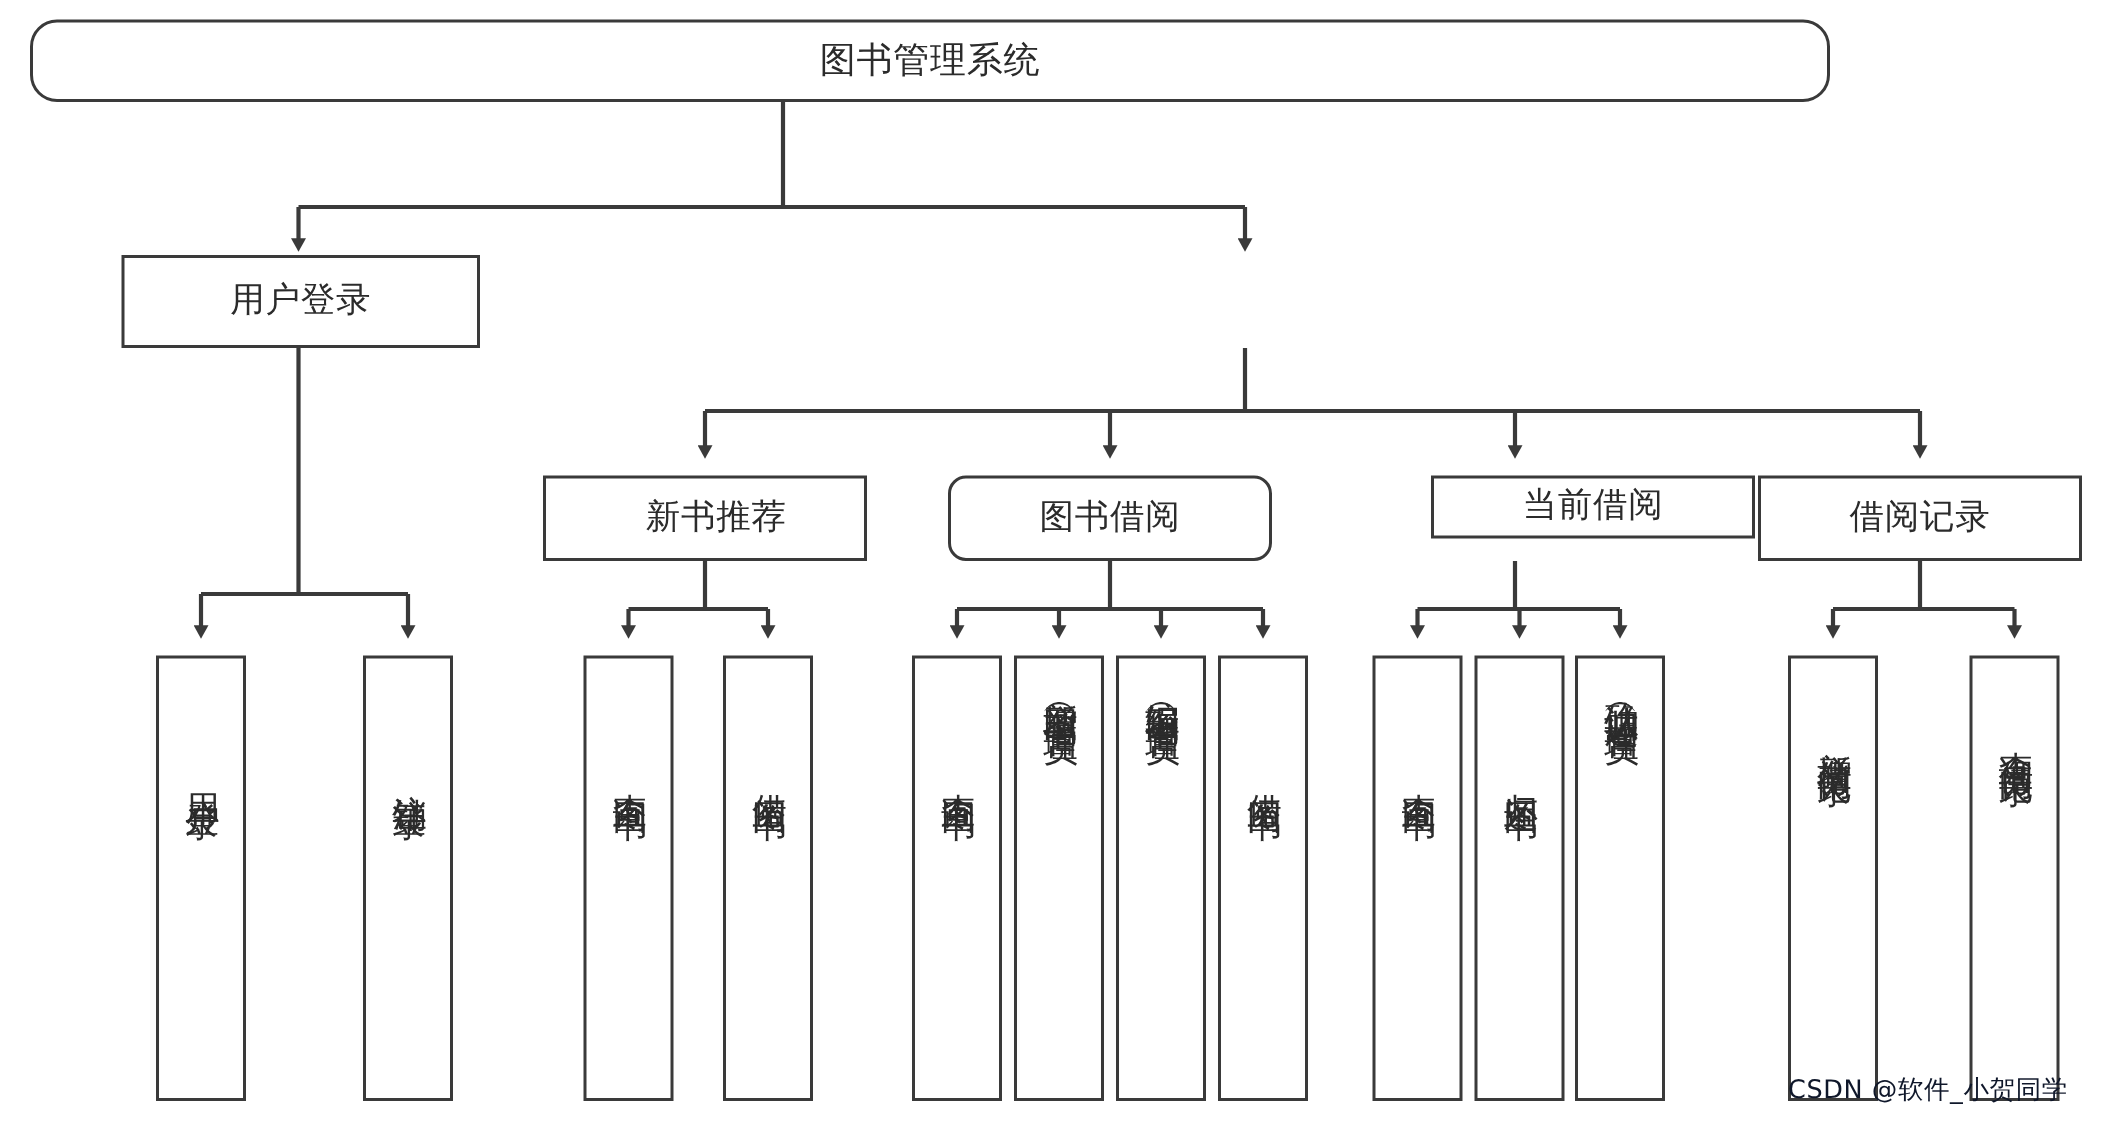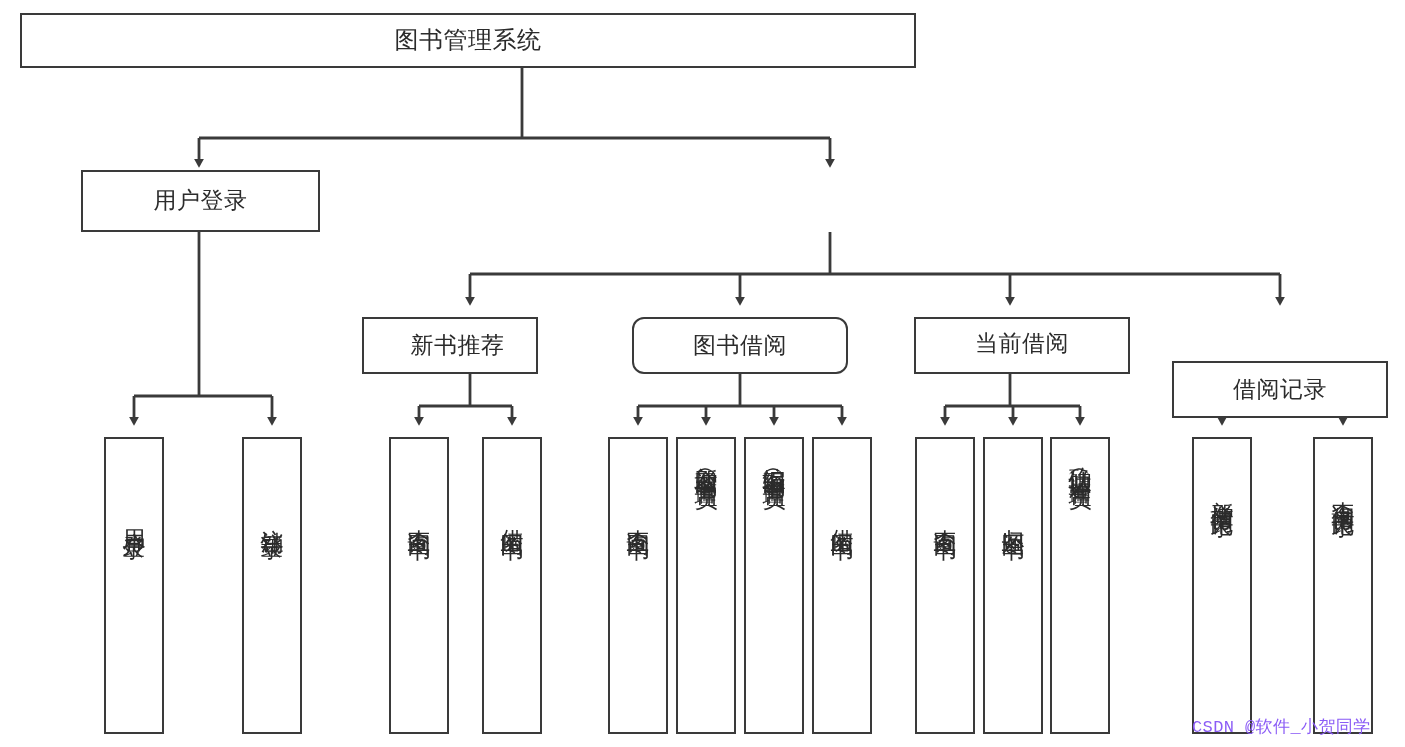--- a/index.html
+++ b/index.html
@@ -61,24 +61,23 @@
     font-size: 23px;
     line-height: 1.0;
     letter-spacing: 3px;
     white-space: nowrap;
   }
   #watermark {
     position: absolute;
     left: 1192px;
     top: 715px;
     font-size: 17px;
-    color: #8b5cf6;
+    color: #0f172a;
     white-space: nowrap;
     letter-spacing: 0.4px;
-    font-family: Liberation Mono, monospace;
   }
 </style>
 </head>
 <body>
 
 <div id="diagram-root">
 
   <svg id="edges-layer" viewBox="0 0 1405 747" xmlns="http://www.w3.org/2000/svg">
     <defs>
       <marker id="arrowhead" markerWidth="9" markerHeight="10" refX="1.2" refY="5" orient="auto" markerUnits="userSpaceOnUse">
@@ -122,38 +121,38 @@
       <path d="M 1013,406 L 1013,418" marker-end="url(#arrowhead)"></path>
       <path d="M 1080,406 L 1080,418" marker-end="url(#arrowhead)"></path>
 
       <path d="M 1280,374 L 1280,406"></path>
       <path d="M 1222,406 L 1343,406"></path>
       <path d="M 1222,406 L 1222,418" marker-end="url(#arrowhead)"></path>
       <path d="M 1343,406 L 1343,418" marker-end="url(#arrowhead)"></path>
     </g>
   </svg>
 
-  <div class="node horiz root" style="left:20px; top:13px; width:896px; height:55px;">
+  <div class="node horiz root" style="left:20px; top:13px; width:1200px; height:55px;border-radius:18px;">
     <span class="node-label">图书管理系统</span>
   </div>
 
   <div class="node horiz" style="left:81px; top:170px; width:239px; height:62px;">
     <span class="node-label">用户登录</span>
   </div>
 
-  <div class="node horiz" style="left:362px; top:317px; width:176px; height:57px;padding-left:15px;">
+  <div class="node horiz" style="left:362px; top:317px; width:216px; height:57px;padding-left:15px;">
     <span class="node-label">新书推荐</span>
   </div>
   <div class="node horiz" style="left:632px; top:317px; width:216px; height:57px;border-radius:12px;">
     <span class="node-label">图书借阅</span>
   </div>
-  <div class="node horiz" style="left:914px; top:317px; width:216px; height:57px;font-family:Liberation Mono, monospace;">
+  <div class="node horiz" style="left:954px; top:317px; width:216px; height:42px;">
     <span class="node-label">当前借阅</span>
   </div>
-  <div class="node horiz" style="left:1172px; top:317px; width:216px; height:57px;margin-top:44px;">
+  <div class="node horiz" style="left:1172px; top:317px; width:216px; height:57px;">
     <span class="node-label">借阅记录</span>
   </div>
 
   <div class="node vert" style="left:104px; top:437px; width:60px; height:297px; padding-top:72px;">
     <span class="node-label">用户登录</span>
   </div>
   <div class="node vert" style="left:242px; top:437px; width:60px; height:297px; padding-top:72px;">
     <span class="node-label">注销登录</span>
   </div>
 

